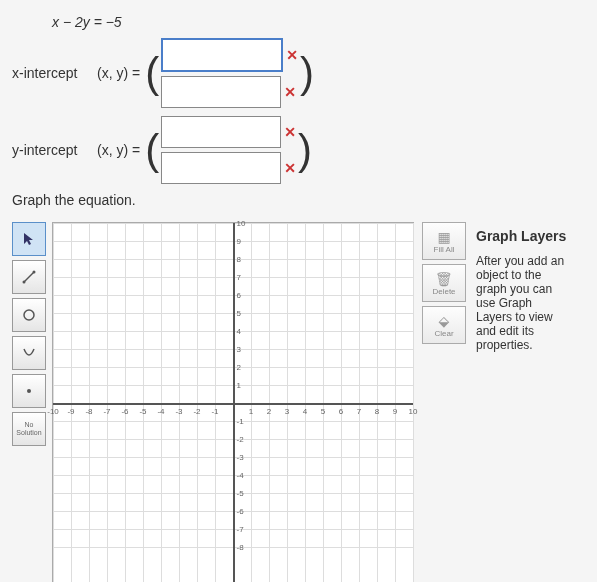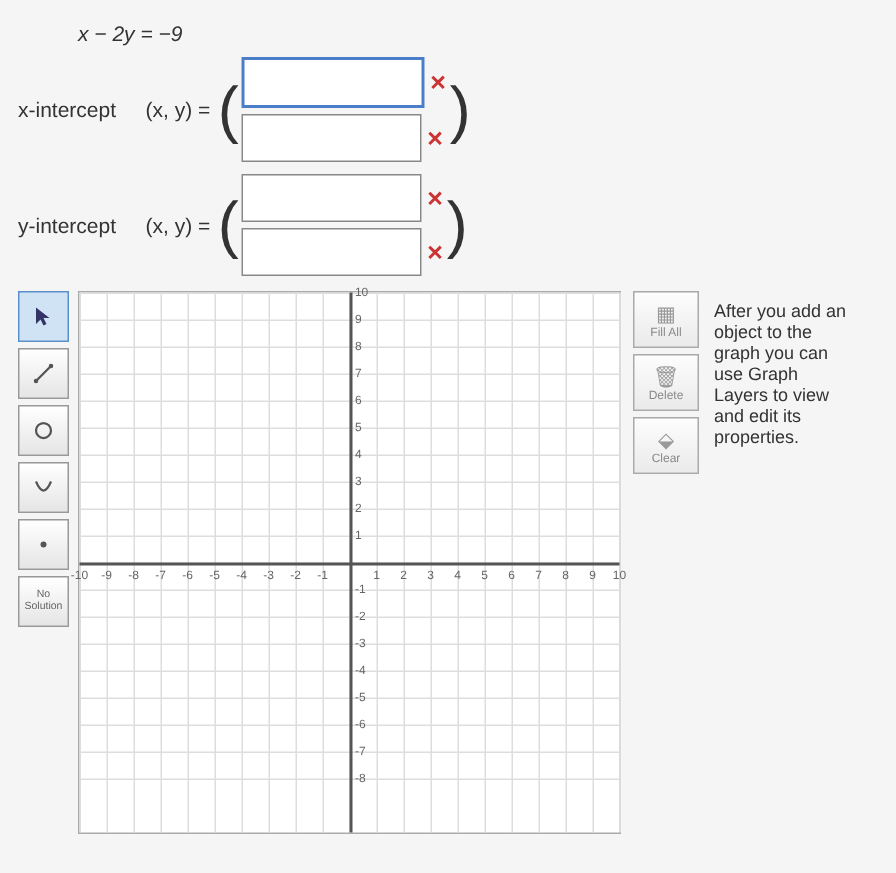--- a/index.html
+++ b/index.html
@@ -30,21 +30,21 @@
 .side{display:flex;flex-direction:column;gap:4px;margin-left:8px}
 .sb{width:42px;height:36px;border:1px solid #aaa;background:linear-gradient(#fdfdfd,#eaeaea);display:flex;flex-direction:column;align-items:center;justify-content:center;font-size:8px;color:#888;cursor:pointer}
 .ic{font-size:14px;color:#999}
 .layers{margin-left:10px;padding-top:6px}
 svg{width:16px;height:16px}
 </style>
 </head>
 <body>
 
 <div class="page">
-  <div class="eq">x − 2y = −9</div>
+  <div class="eq">x − 2y = −5</div>
 
   <div class="row">
     <span class="lbl">x-intercept</span>
     <span class="xy">(x, y) =</span>
     <span class="paren">(</span>
     <span class="inputs">
       <span class="fld">
         <input class="inp f" value="" style="">
         <span class="x">✕</span>
       </span>
@@ -66,20 +66,21 @@
         <span class="x">✕</span>
       </span>
       <span class="fld">
         <input class="inp" value="" style="">
         <span class="x">✕</span>
       </span>
     </span>
     <span class="paren">)</span>
   </div>
 
+  <div class="q">Graph the equation.</div>
 
   <div class="g-area">
     <div class="tools">
       <div class="tb sel">
           <svg viewBox="0 0 16 16">
             <path d="M3 2l0 11 3-3 2 4 2-1-2-4 4 0z" fill="#336"></path>
           </svg>
         </div>
       <div class="tb">
           <svg viewBox="0 0 16 16">
@@ -204,17 +205,18 @@
           <span class="ic">🗑</span>
           <span>Delete</span>
         </div>
       <div class="sb">
           <span class="ic">⬙</span>
           <span>Clear</span>
         </div>
     </div>
 
     <div class="layers">
+      <div style="font-weight:bold;margin-bottom:10px">Graph Layers</div>
       <div style="font-size:12px;max-width:90px;overflow:hidden">After you add an object to the graph you can use Graph Layers to view and edit its properties.</div>
     </div>
   </div>
 
 </div>
 
 </body></html>

